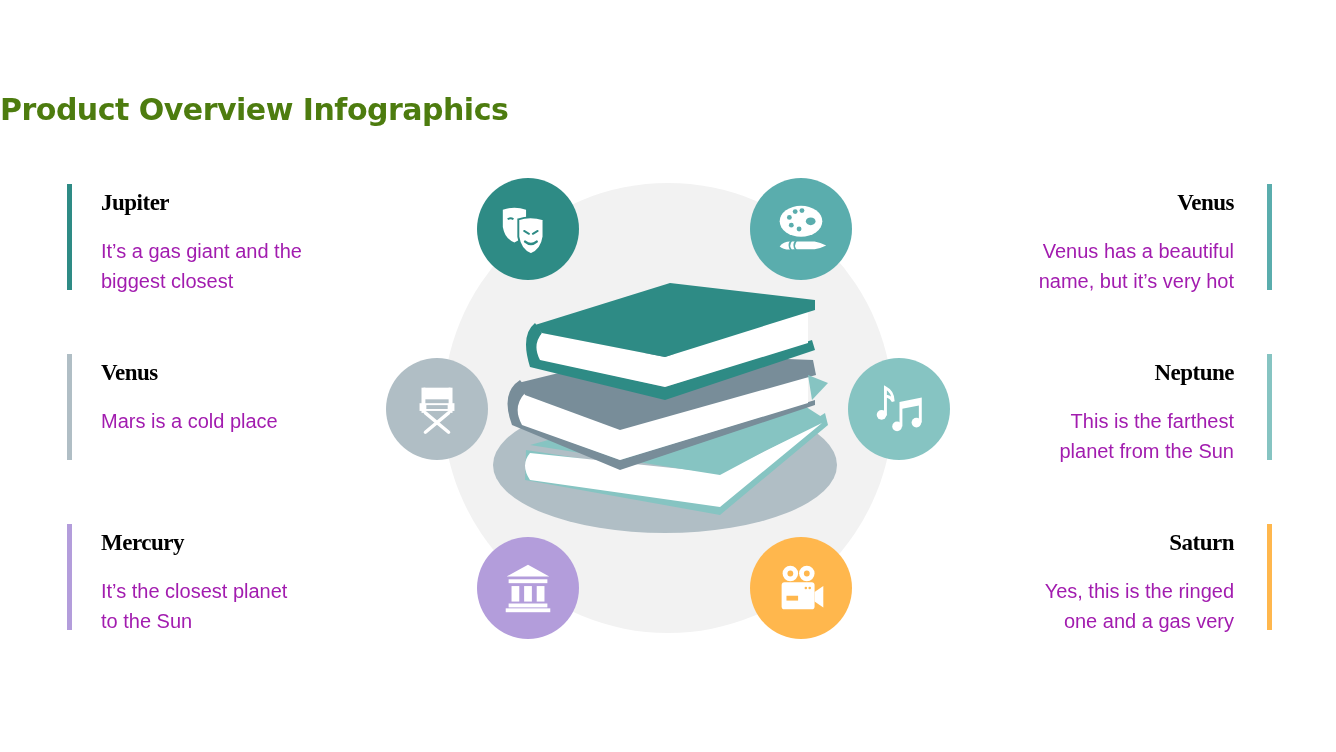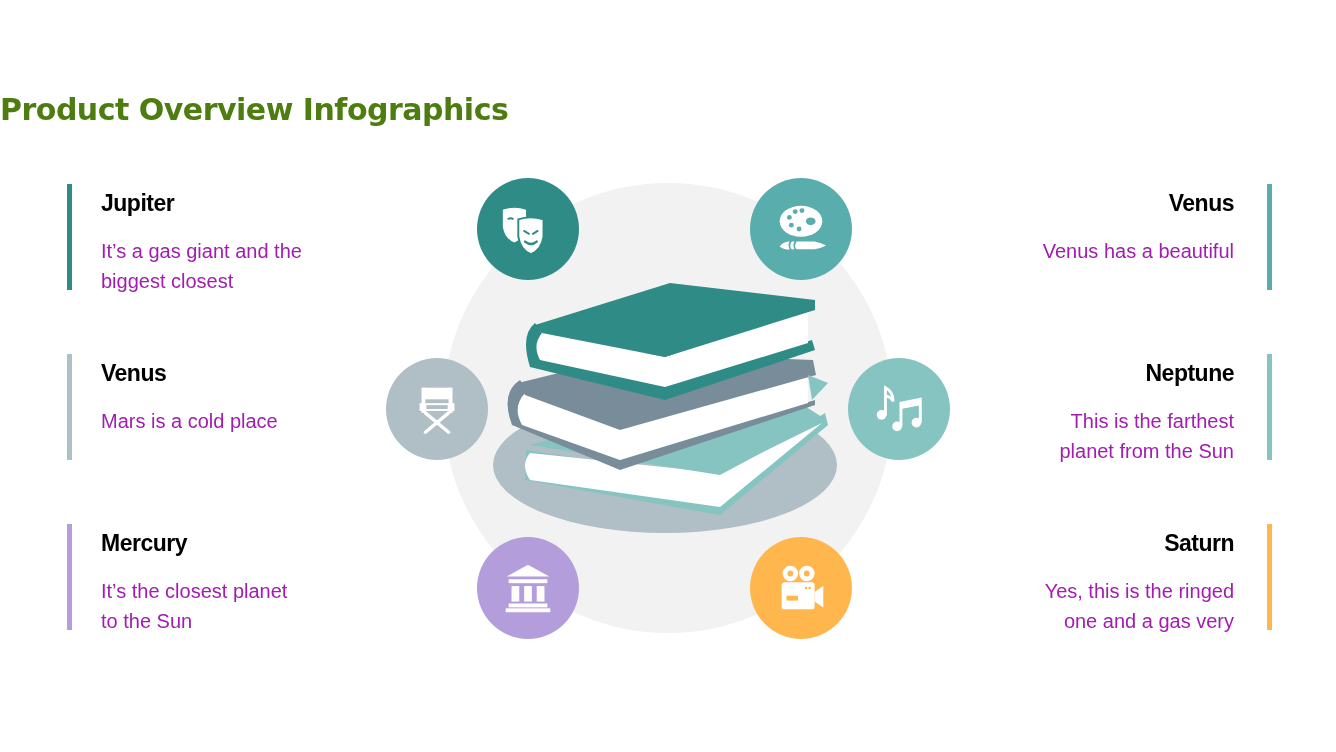--- a/index.html
+++ b/index.html
@@ -11,21 +11,21 @@
   .title {
     position: absolute; left: 0; top: 72px; width: 1336px; 
     font-family: "DejaVu Sans", sans-serif; font-weight: bold; font-size: 30px;
     letter-spacing: -0.5px; color: #4d7c0f; margin-top: 20px;
   }
   .item { position: absolute; width: 270px; }
   .item .bar { position: absolute; top: 0; width: 5px; height: 106px; }
   .item.left .bar { left: 0; }
   .item.right .bar { right: 0; }
   .item .head {
-    position: absolute; top: 6px; font-family: Liberation Sans, sans-serif;
+    position: absolute; top: 6px; font-family: Liberation Serif, serif;
     font-weight: bold; font-size: 23px; letter-spacing: -0.5px; white-space: nowrap;
   }
   .item .desc {
     position: absolute; top: 52px; font-size: 20px; line-height: 30px; white-space: nowrap;
     color: #a21caf;
   }
   .item.left .head, .item.left .desc { left: 34px; text-align: left; }
   .item.right .head, .item.right .desc { right: 38px; text-align: right; }
 
   .bg-circle {
@@ -68,20 +68,21 @@
     <div>It’s the closest planet</div>
     <div>to the Sun</div>
   </div>
 </div>
 
 <div class="item right" style="left:1002px; top:184px;">
   <div class="bar" style="background:#5aadad;"></div>
   <div class="head">Venus</div>
   <div class="desc">
     <div>Venus has a beautiful</div>
+    <div>name, but it’s very hot</div>
   </div>
 </div>
 
 <div class="item right" style="left:1002px; top:354px;">
   <div class="bar" style="background:#86c4c2;"></div>
   <div class="head">Neptune</div>
   <div class="desc">
     <div>This is the farthest</div>
     <div>planet from the Sun</div>
   </div>

